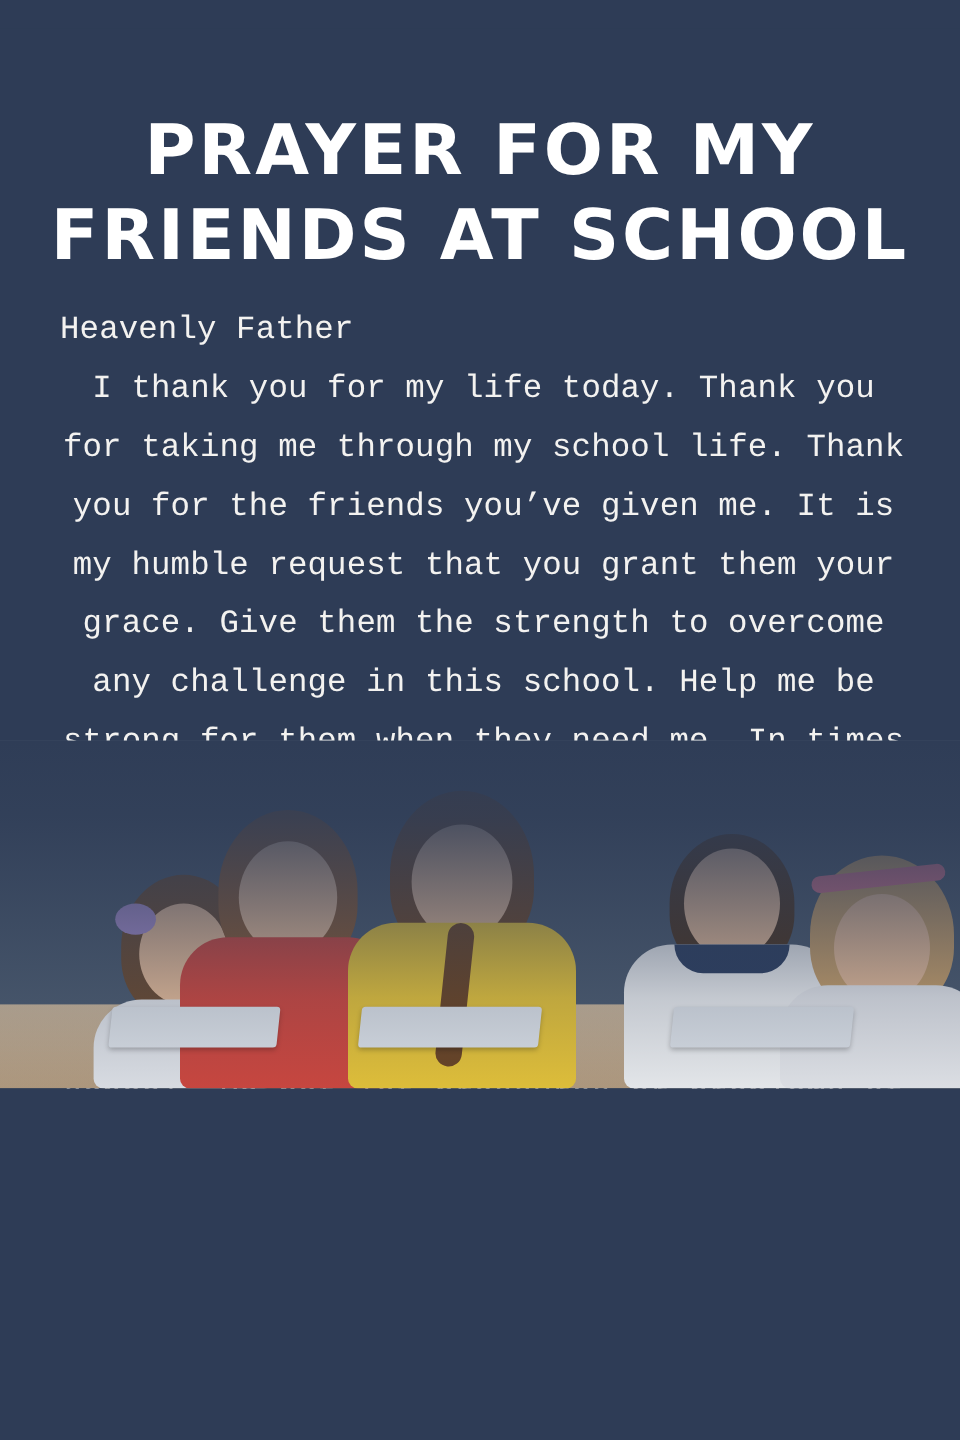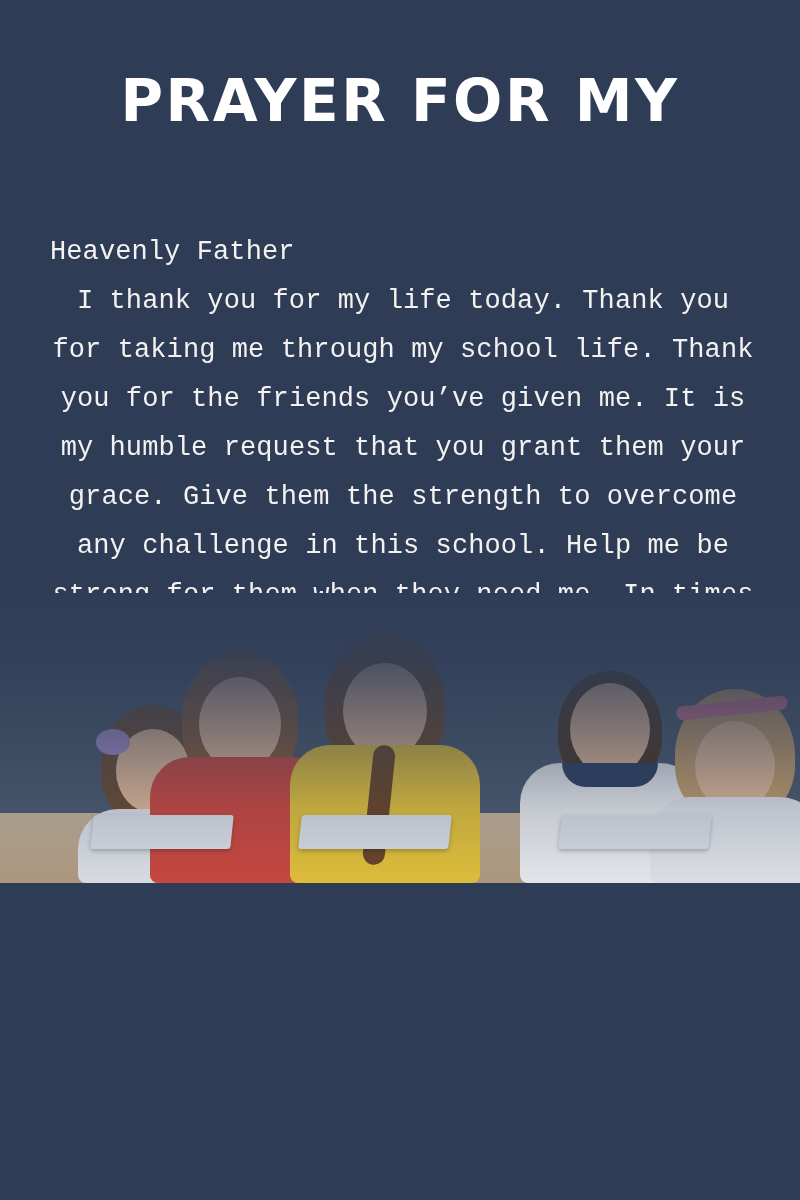--- a/index.html
+++ b/index.html
@@ -14,20 +14,21 @@
     font-family: "Liberation Serif", serif;
     background: #2e3c56;
   }
 
   .poster {
     position: relative;
     width: 800px;
     height: 883px;
     background: #2e3c56;
     overflow: hidden;
+    margin-top: 24px;
   }
 
   
   .title {
     position: absolute;
     top: 66px;
     left: 0;
     width: 800px;
     text-align: center;
     font-family: "DejaVu Sans", sans-serif;
@@ -217,20 +218,21 @@
     text-shadow: 0 1px 5px rgba(0,0,0,.5);
   }
 </style>
 </head>
 <body>
 
 <div class="poster">
 
   <div class="title">
     <span class="title-line">Prayer for my</span>
+    <span class="title-line">friends at school</span>
   </div>
 
   <div class="prayer">
     <span class="salutation">Heavenly Father</span>
     <span class="prayer-body">I thank you for my life today. Thank you for taking me through my school life. Thank you for the friends you’ve given me. It is my humble request that you grant them your grace. Give them the strength to overcome any challenge in this school. Help me be strong for them when they need me. In times of trouble, let them be able to confide in you. Grant them the peace of mind to complete this school safely without worry. Remove any external or internal obstacle that is derailing their progress in this school. Do not let pressures or problems at home cause them any pain. I pray that they are in no way corrupted to turn from your ways. Thank you for answering my prayer,</span>
   </div>
 
   <div class="photo">
     <div class="photo-bg"></div>
 

